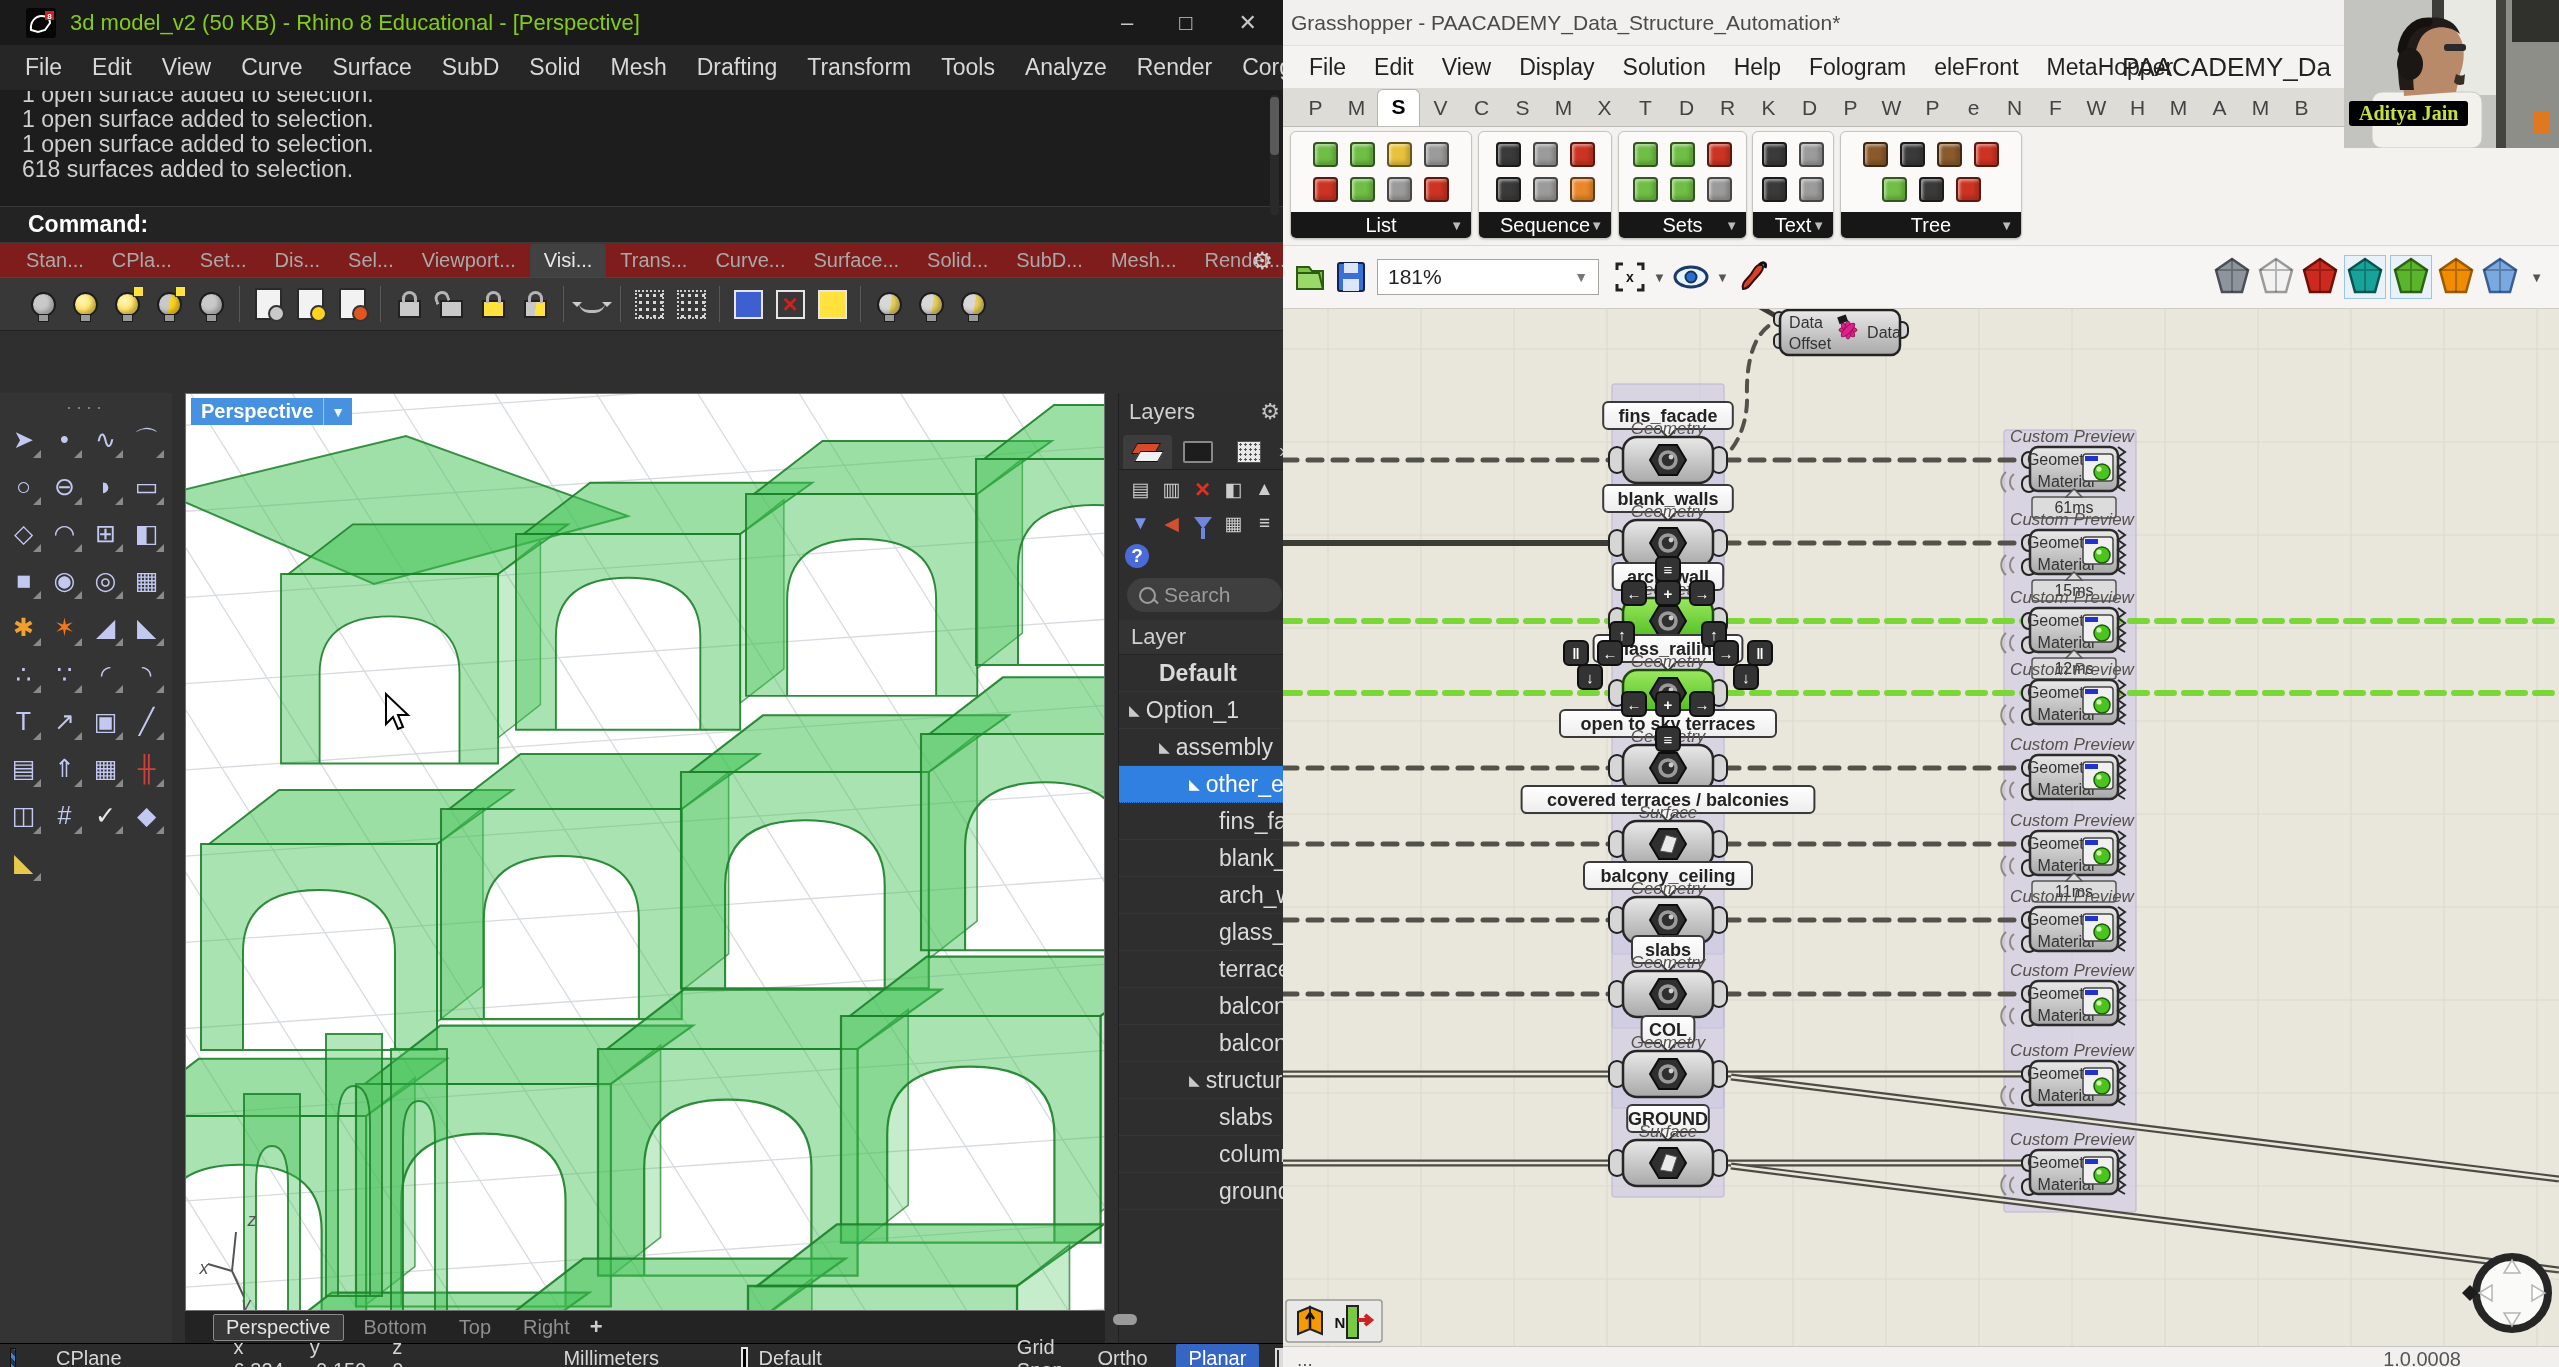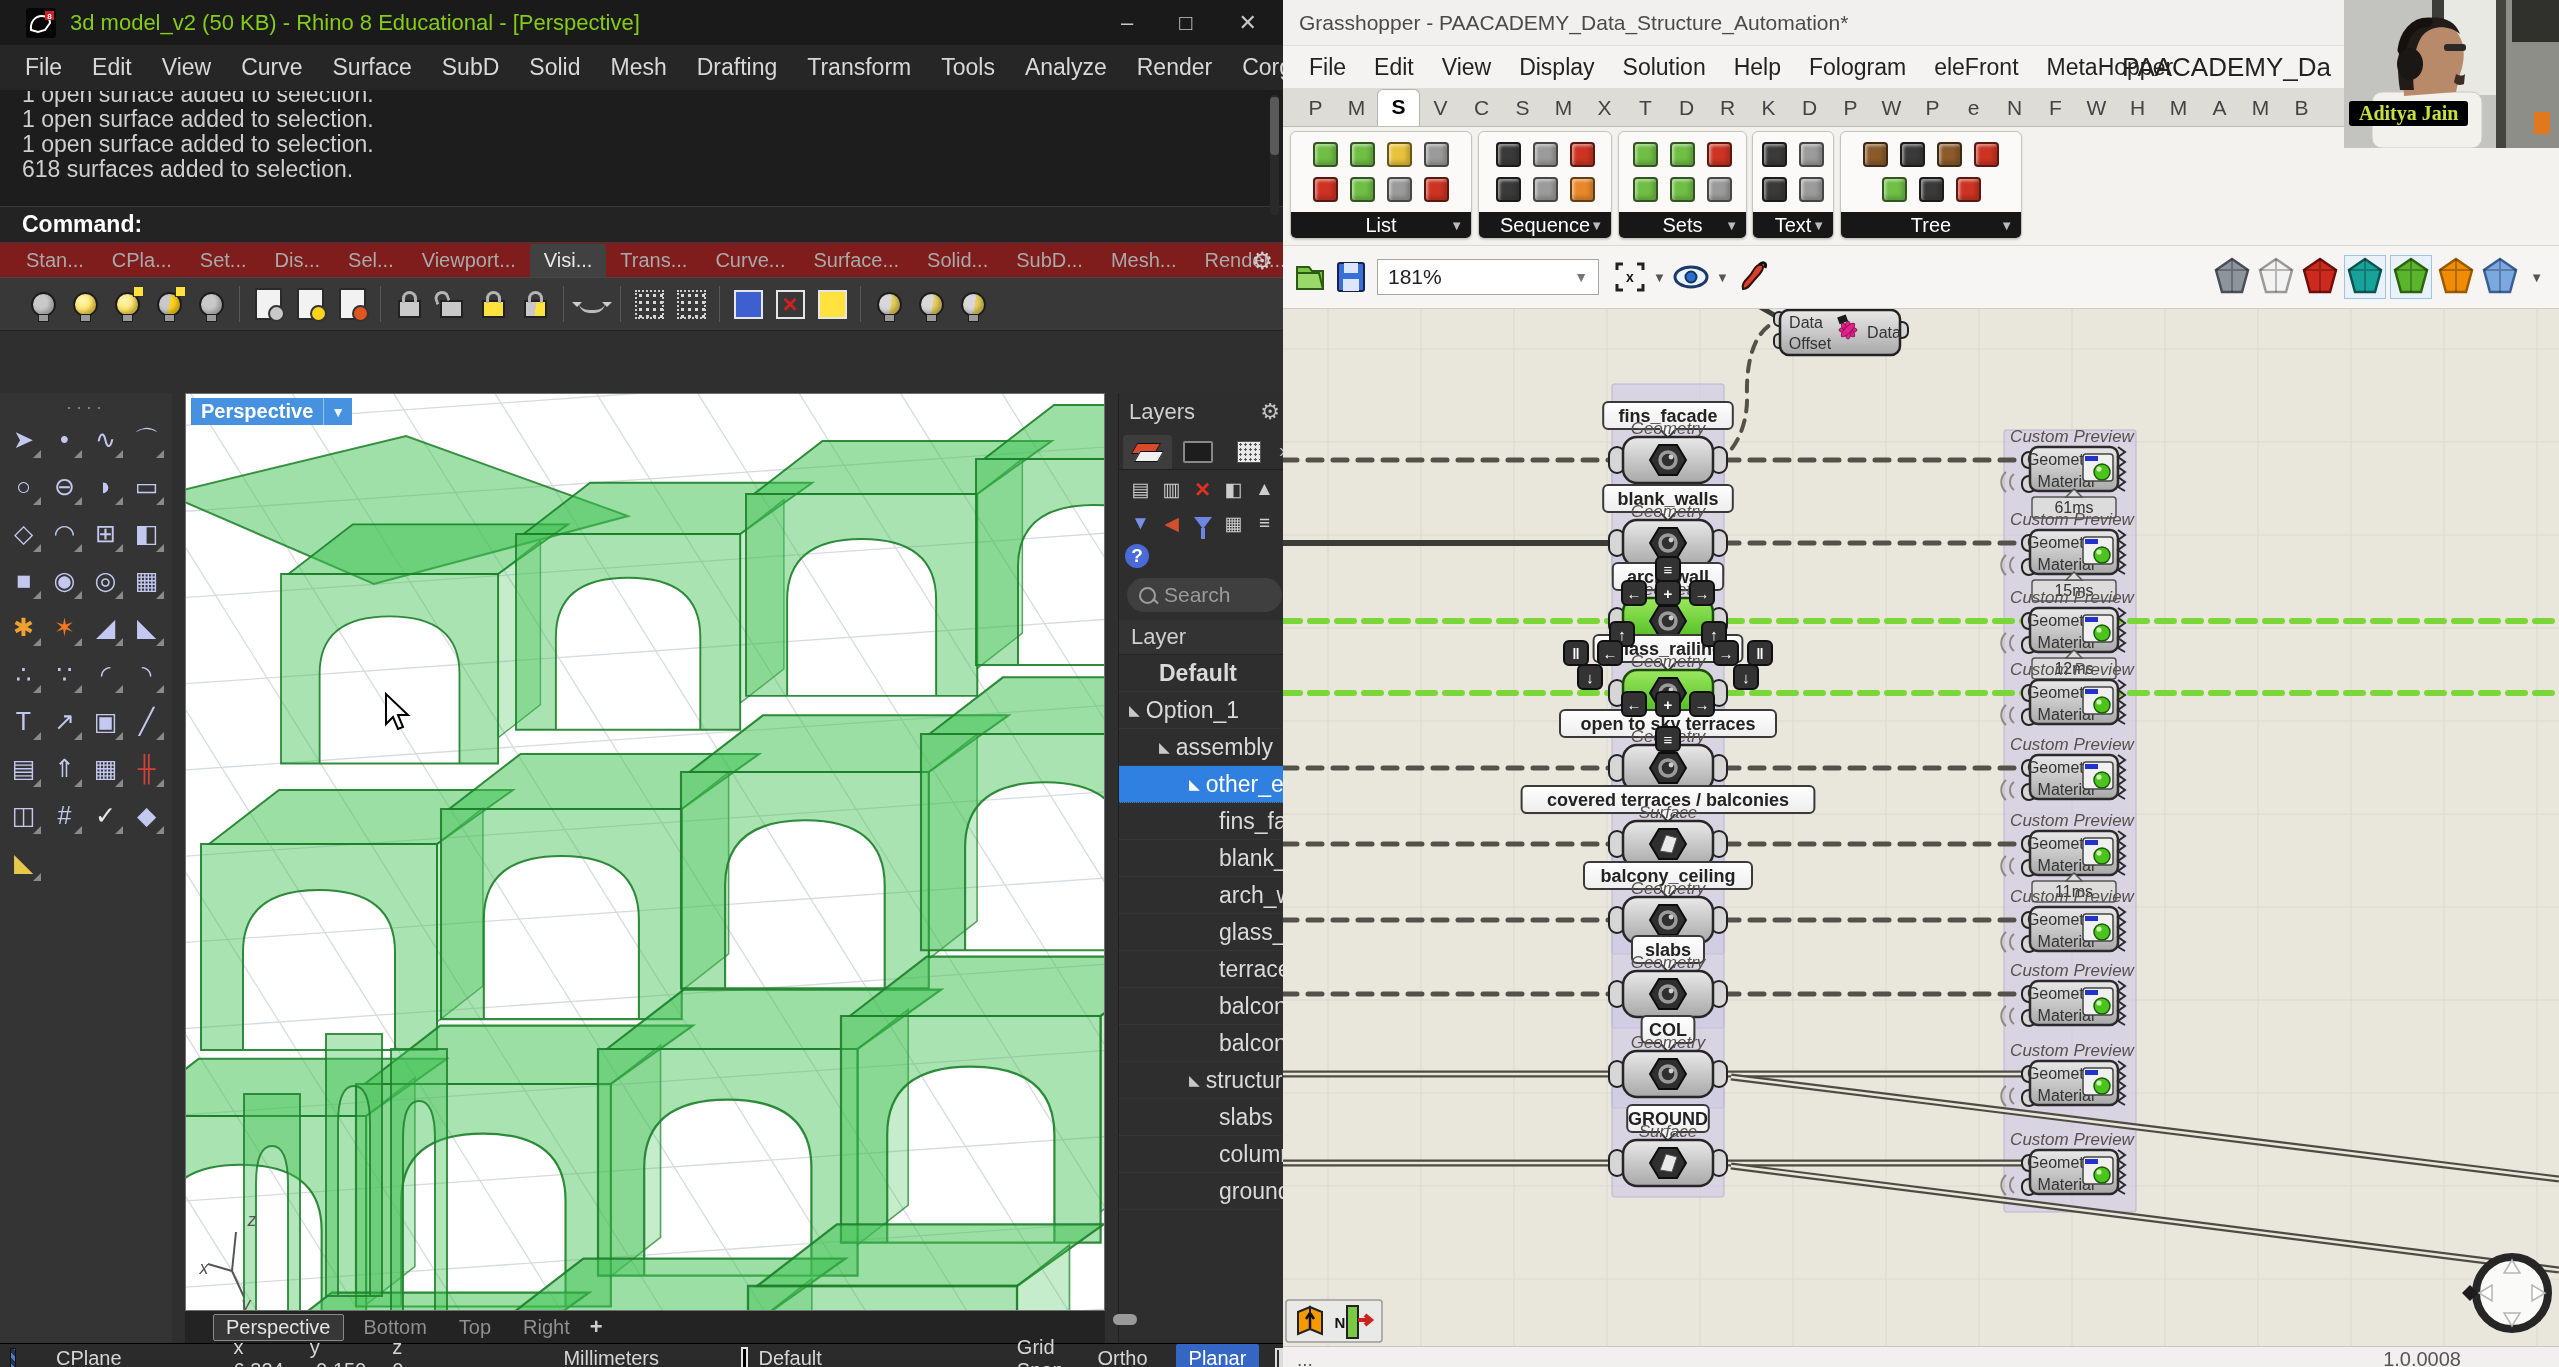--- a/index.html
+++ b/index.html
@@ -11,21 +11,21 @@
   .r-logo{width:30px;height:30px;margin:0 14px 0 26px;background:#060606;border-radius:3px;position:relative;flex:0 0 auto;}
   .r-logo svg{position:absolute;inset:0;}
   .r-title-text{font-size:22px;color:#84cc16;white-space:nowrap;}
   .r-winbtns{margin-left:auto;display:flex;gap:46px;padding-right:26px;color:#c7c7c7;font-size:22px;}
   .r-winbtns span{cursor:default;}
   .r-menu{height:45px;background:#262626;display:flex;align-items:center;gap:0;padding-left:10px;border-bottom:1px solid #1c1c1c;}
   .r-menu span{color:#d8d8d8;font-size:23px;padding:0 15px;}
   .r-cmd{position:relative;background:#1d1d1d;border-bottom:1px solid #3a3a3a;}
   .r-cmd-lines{height:115px;overflow:hidden;padding-left:22px;color:#cfcfcf;font-size:23px;line-height:25px;}
   .r-cmd-lines div:first-child{margin-top:-9px;}
-  .r-cmd-prompt{height:35px;border-top:1px solid #383838;background:#232323;display:flex;align-items:center;padding-left:22px;color:#ffffff;font-weight:bold;font-size:23px;}
+  .r-cmd-prompt{height:35px;border-top:1px solid #383838;background:#232323;display:flex;align-items:center;padding-left:28px;color:#ffffff;font-weight:bold;font-size:23px;}
   .r-cmd-scroll{position:absolute;right:4px;top:4px;width:9px;height:120px;background:#2a2a2a;border-radius:4px;}
   .r-cmd-scroll::before{content:"";position:absolute;left:0;top:2px;width:9px;height:58px;background:#5a5a5a;border-radius:4px;}
   .r-tabs{height:34px;background:#7f1d1d;display:flex;align-items:flex-end;padding-left:12px;position:relative;}
   .r-tabs .rtab{color:#a9a9a9;font-size:20px;padding:5px 14px;white-space:nowrap;}
   .r-tabs .rtab.active{background:#414141;color:#e8e8e8;border-radius:4px 4px 0 0;}
   .r-tabs .gear{position:absolute;right:10px;top:4px;color:#cccccc;font-size:24px;}
   .r-toolbar{height:52px;background:#383838;display:flex;align-items:center;padding-left:22px;border-top:1px solid #464646;border-bottom:1px solid #242424;}
   .tsep{width:1px;height:36px;background:#585858;margin:0 7px;}
   .ti{width:42px;height:44px;display:flex;align-items:center;justify-content:center;position:relative;}
   .bulb{width:21px;height:21px;border-radius:50%;border:2px solid #1c1c1c;position:relative;box-shadow:inset -3px -3px 4px rgba(0,0,0,.25);}
@@ -92,21 +92,21 @@
   .r-status .cpl{margin-left:40px;}
   .coords{display:flex;gap:26px;margin-left:112px;}
   .r-status .units{margin-left:160px;}
   .sw{width:19px;height:19px;background:#000;border:2px solid #e6e6e6;margin-left:82px;margin-right:10px;}
   .r-status .gsnap{margin-left:195px;} .r-status .ortho{margin-left:34px;}
   .planar{margin-left:28px;background:#3566c4;color:#fff;padding:3px 13px;border-radius:2px;}
   .pan-ic{width:20px;height:18px;border:2px solid #dcdcdc;margin-left:16px;background:linear-gradient(90deg,transparent 55%,#dcdcdc 55%);}
   .scroll-pill{position:absolute;left:1113px;top:1314px;width:24px;height:11px;border-radius:6px;background:#9a9a9a;}
   
   #gh{position:absolute;left:1283px;top:0;width:1276px;height:1367px;background:#f1f0ee;}
-  .g-title{height:45px;background:#f1f0ee;display:flex;align-items:center;padding-left:16px;color:#4a4a4a;font-size:21px;border-bottom:1px solid #e0dfdc;}
+  .g-title{height:45px;background:#f1f0ee;display:flex;align-items:center;padding-left:8px;color:#4a4a4a;font-size:21px;border-bottom:1px solid #e0dfdc;}
   .g-menu{height:42px;display:flex;align-items:center;padding-left:12px;background:#f4f3f1;position:relative;}
   .g-menu span.mi{color:#222;font-size:23px;padding:0 14px;}
   .g-doc{position:absolute;right:228px;color:#222;font-size:26px;white-space:nowrap;}
   .g-cats{height:38px;background:#dedcd7;border-bottom:1px solid #bdbbb5;display:flex;align-items:flex-end;padding-left:12px;}
   .g-cats .cat{width:41px;text-align:center;color:#444;font-size:21px;padding-bottom:6px;}
   .g-cats .cat.active{background:#ffffff;border:1px solid #b5b3ad;border-bottom:none;border-radius:6px 6px 0 0;color:#000;padding-top:5px;padding-bottom:7px;font-weight:bold;}
   .g-ribbon{height:118px;background:#f3f2ef;position:relative;border-bottom:1px solid #dad8d2;padding-left:13px;}
   .grp{position:absolute;top:4px;bottom:6px;background:#fbfaf9;border:1px solid #c6c4be;border-radius:6px;box-shadow:0 1px 2px rgba(0,0,0,.15);display:flex;flex-direction:column;}
   .grp .icons{flex:1;display:flex;flex-wrap:wrap;align-content:center;justify-content:center;gap:5px 7px;padding:3px 6px;}
   .rt{width:30px;height:30px;display:flex;align-items:center;justify-content:center;}

